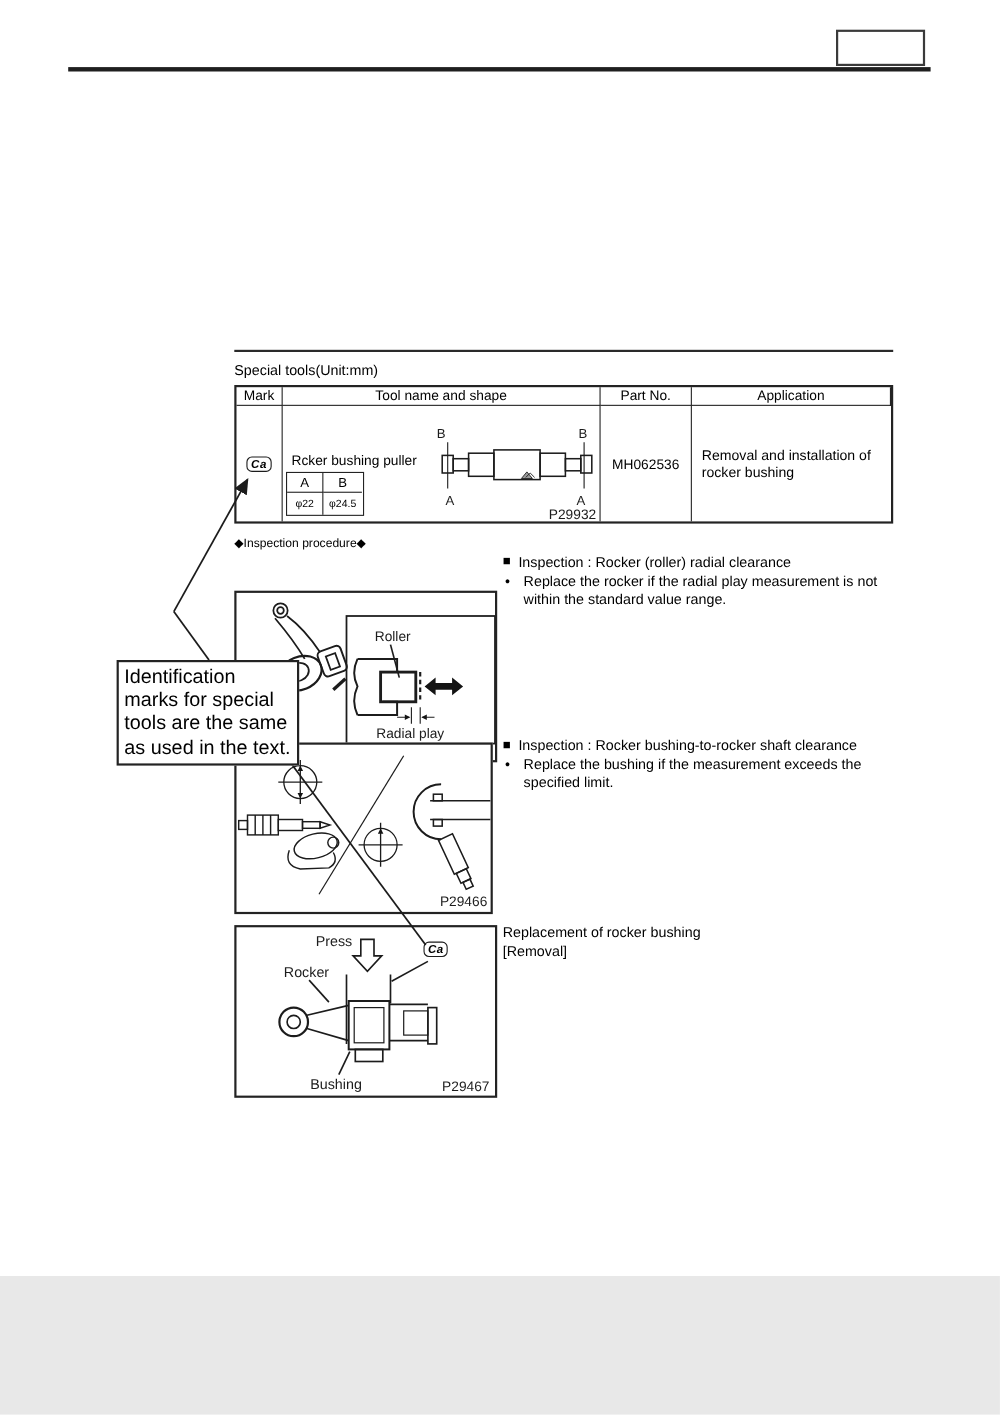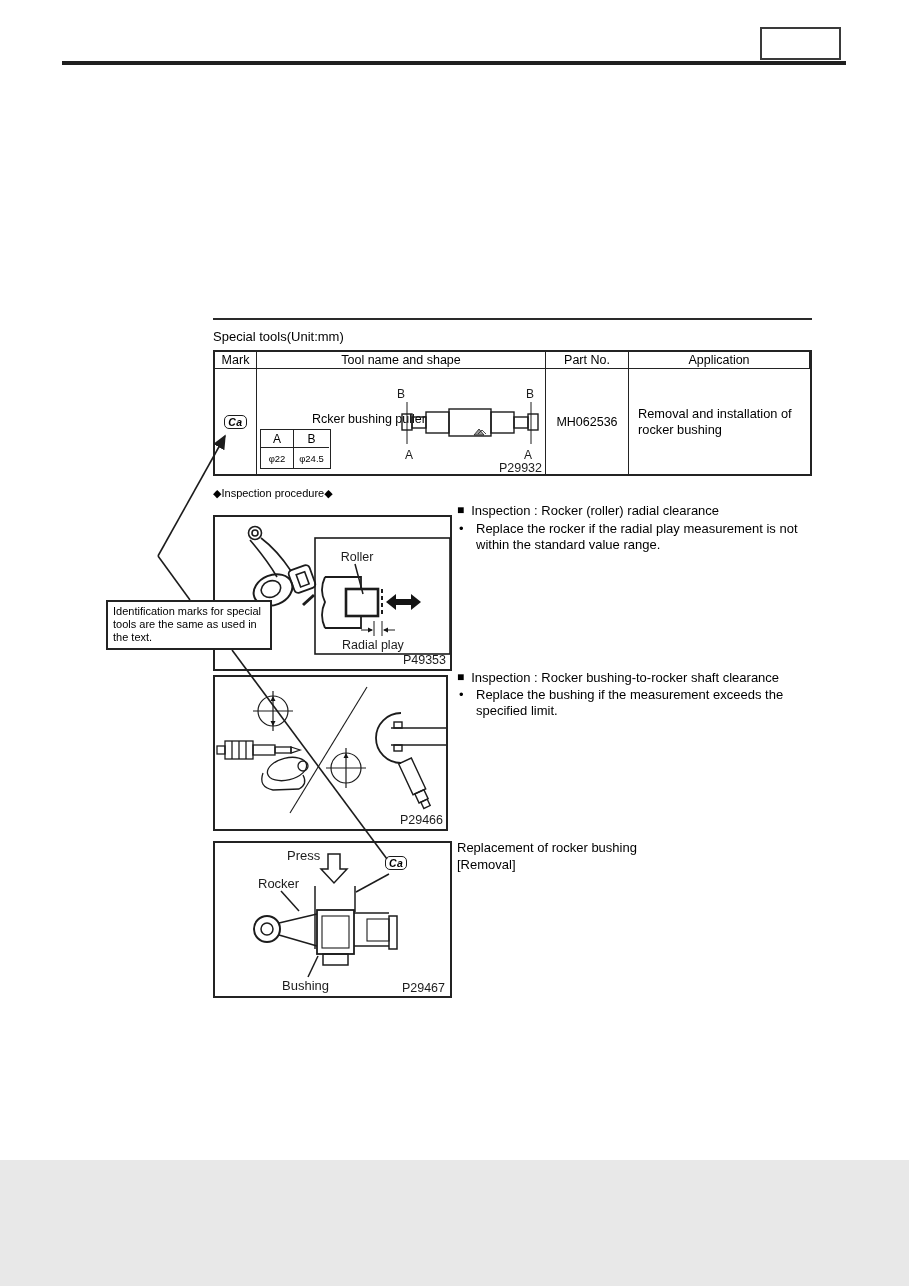--- a/index.html
+++ b/index.html
@@ -25,21 +25,21 @@
     display:flex;align-items:center;justify-content:center;text-align:center;}
   .stable .hc:last-child{border-right:none;}
   .stable .bc{border-right:1px solid #232323;position:relative;}
   .stable .bc:last-child{border-right:none;}
   .cell-center{display:flex;align-items:center;justify-content:center;}
   .mark-badge{
     display:inline-block;border:1.8px solid #1c1c1c;border-radius:5px;
     padding:0 3px;font-size:10.5px;font-weight:bold;line-height:12px;height:12px;
     background:#fff;letter-spacing:0.5px;font-style:italic;
   }
-  .tool-name{left:8px;top:43px;font-size:12.5px;margin-left:47px;}
+  .tool-name{left:8px;top:43px;font-size:12.5px;}
   .dim-table{left:3px;top:60px;width:71px;border:1.6px solid #232323;box-sizing:border-box;
     display:grid;grid-template-columns:33px 35px;grid-template-rows:18px 20px;}
   .dim-table span{display:flex;align-items:center;justify-content:center;}
   .dim-h{border-bottom:1px solid #232323;font-size:12px;}
   .dim-h.l,.dim-v.l{border-right:1px solid #232323;}
   .dim-v{font-size:9.5px;}
   .app-text{padding:0 6px 0 9px;font-size:12.8px;line-height:1.2;display:flex;align-items:center;height:100%;box-sizing:border-box;}
   .app-text span{display:block;width:168px;}
   
   .insp-heading{left:213px;top:487px;font-size:11px;}
@@ -47,28 +47,28 @@
   .sec-title .sq{margin-right:7px;font-size:12px;}
   .sec-bullet{display:flex;font-size:13px;line-height:1.24;}
   .sec-bullet .bm{width:17px;text-align:left;}
   .s1-title{left:457px;top:503px;width:380px;}
   .s1-bullet{left:459px;top:521px;width:352px;}
   .s2-title{left:457px;top:670px;width:400px;}
   .s2-bullet{left:459px;top:687px;width:347px;}
   .s3-text{left:457px;top:840px;font-size:13px;line-height:1.28;}
   
   .fig{border:2px solid #232323;background:#fff;box-sizing:border-box;}
-  .fig1{left:213px;top:515px;width:239px;height:156px;}
+  .fig1{left:213px;top:537px;width:239px;height:156px;}
   .fig2{left:213px;top:675px;width:235px;height:156px;}
   .fig3{left:213px;top:841px;width:239px;height:157px;}
   .fig svg{display:block;}
   svg text{font-family:"Liberation Sans",sans-serif;fill:#1c1c1c;}
   .callout{
     left:106px;top:600px;width:166px;border:2px solid #232323;box-sizing:border-box;
-    background:#fff;padding:3px 4px 4px 5px;font-size:11px;line-height:1.18;z-index:6;
+    background:#fff;padding:3px 4px 4px 5px;font-size:18px;line-height:1.18;z-index:6;
   }
   .overlay{left:0;top:0;z-index:5;pointer-events:none;}
   .fig3-mark{left:385px;top:856px;z-index:4;}
   .doc-code{left:786px;top:1193px;font-size:13.5px;}
   .line-art{stroke:#1c1c1c;fill:none;}
 </style>
 </head>
 <body>
 
 <div class="page">

